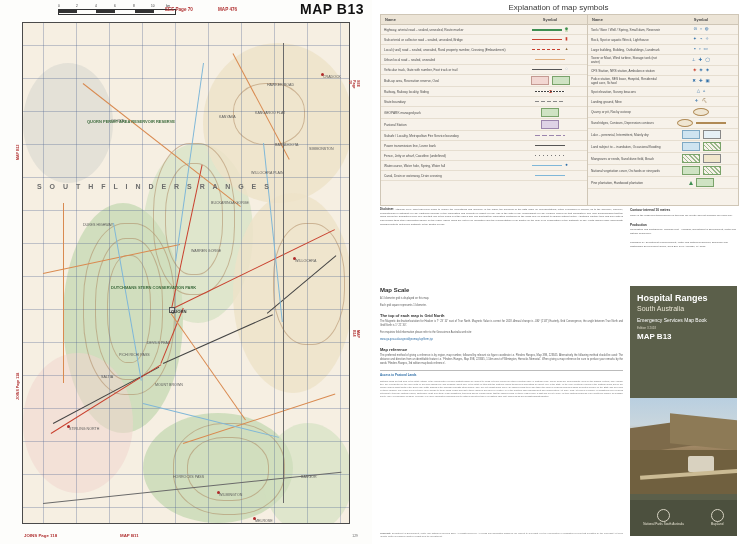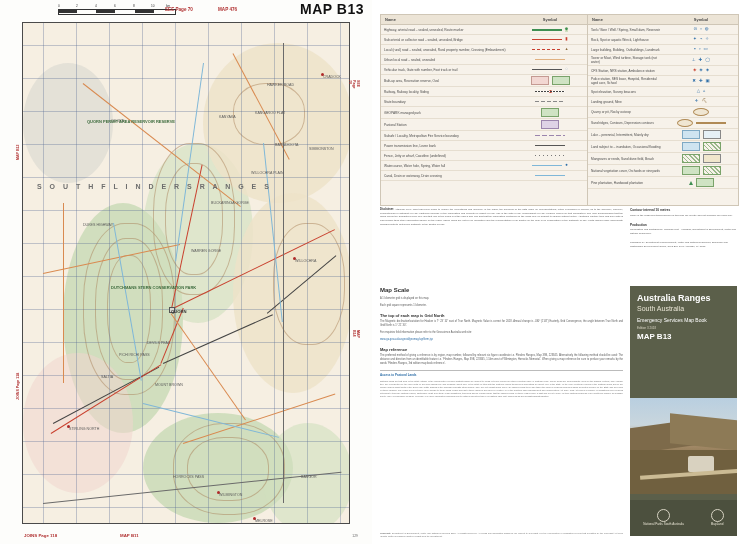--- a/index.html
+++ b/index.html
@@ -330,20 +330,21 @@
     <div class="edge-label vert-r" style="left:360px;top:330px;">MAP B14</div>
     <div class="edge-label vert" style="left:16px;top:400px;">JOINS Page 118</div>
 
     <div class="map-bottom-left">JOINS Page 118</div>
     <div class="map-bottom-left" style="left:120px;">MAP B11</div>
     <div class="map-bottom-right">129</div>
   </div>
 
   <div class="right-panel">
 
+    <div class="legend-title">Explanation of map symbols</div>
 
     <div class="legend-box">
       <div class="legend-col left">
         <div class="legend-head">
           <span class="lh-name">Name</span>
           <span class="lh-sym">Symbol</span>
         </div>
         <div id="legend-left-rows">
             <div class="leg-row">
               <div class="leg-name">Highway, arterial road – sealed, unsealed, Route marker</div>
@@ -595,21 +596,21 @@
       </div>
     </div>
 
     <div class="copyright">
       <b>Copyright:</b>
       <span>Department of Environment, Water and Natural Resources 2018. All Rights Reserved. All works and information displayed are subject to Copyright. For the reproduction or publication beyond that permitted by the Copyright Act 1968 (C'wlth) written permission must be sought from the Department.</span>
     </div>
 
     <div class="cover">
       <div class="cover-top">
-        <h1>Australia Ranges</h1>
+        <h1>Hospital Ranges</h1>
         <h2>South Australia</h2>
         <h3>Emergency Services Map Book</h3>
         <div class="ed">Edition 3 2018</div>
         <div class="mapno">MAP B13</div>
       </div>
       <div class="cover-photo">
         <div class="ridge" style="left:-10px;top:26px;width:80px;height:26px;transform:skewY(-8deg);"></div>
         <div class="ridge" style="left:40px;top:20px;width:90px;height:30px;transform:skewY(6deg);background:#8d7a56;"></div>
         <div class="ridge" style="left:0;top:52px;width:120px;height:48px;background:#70603f;"></div>
         <div class="ridge" style="left:58px;top:58px;width:26px;height:16px;background:#d9d2c0;border-radius:2px;"></div>

